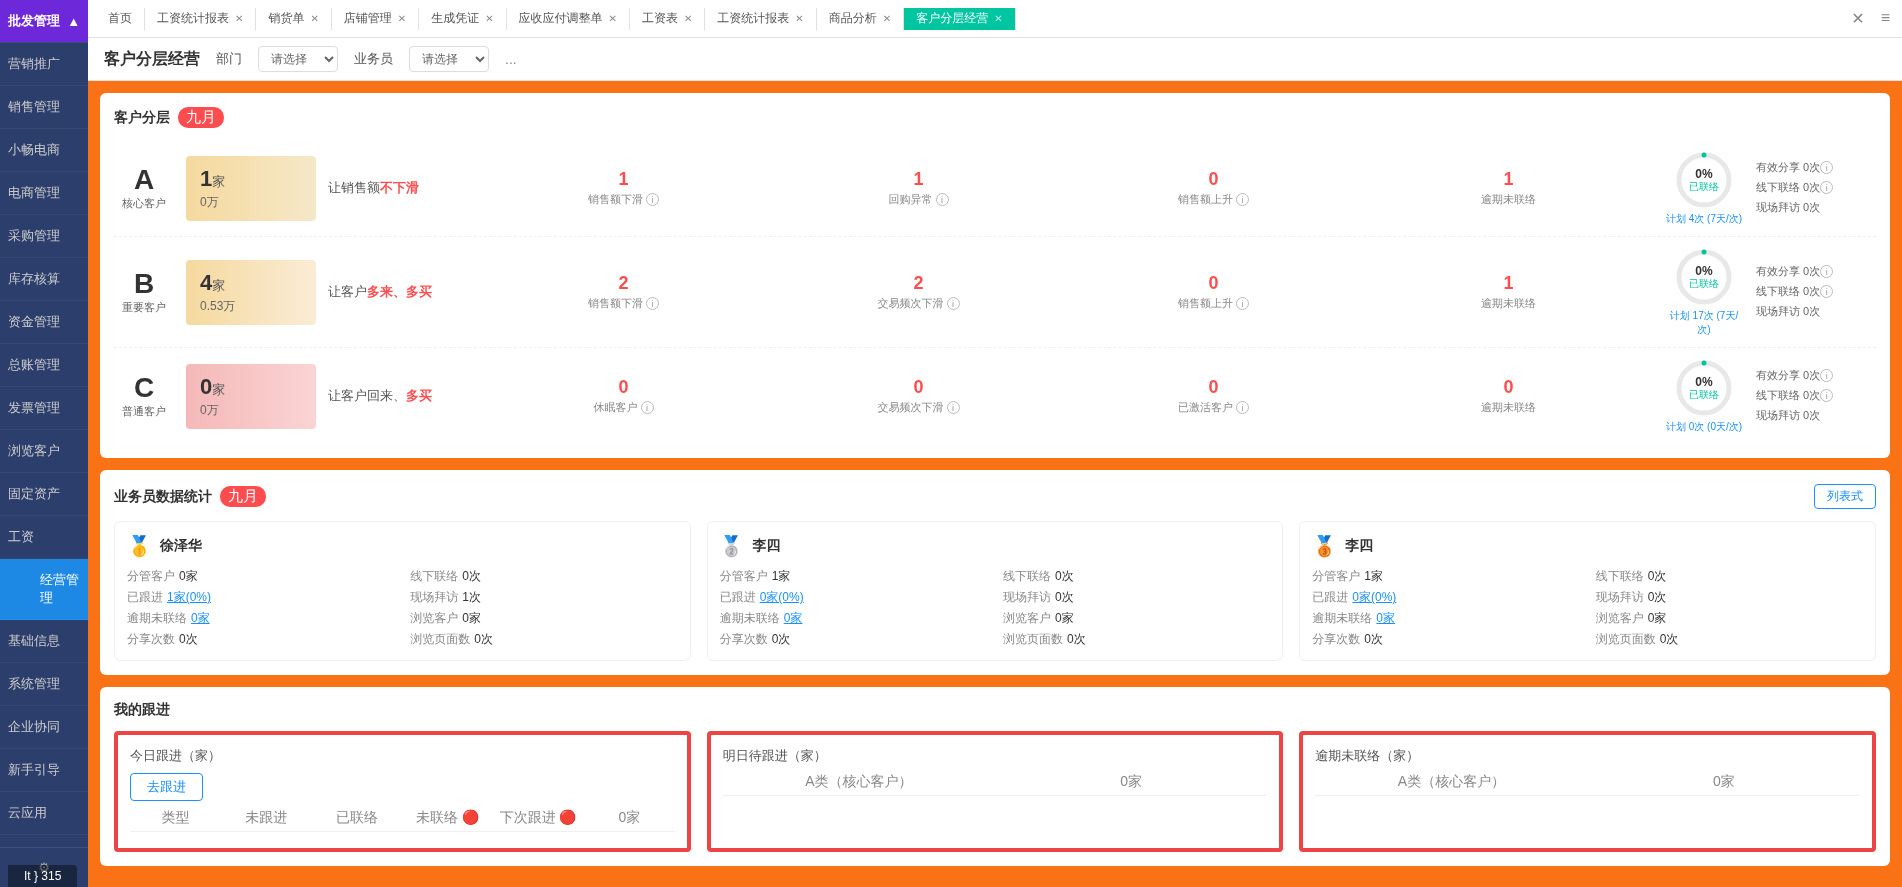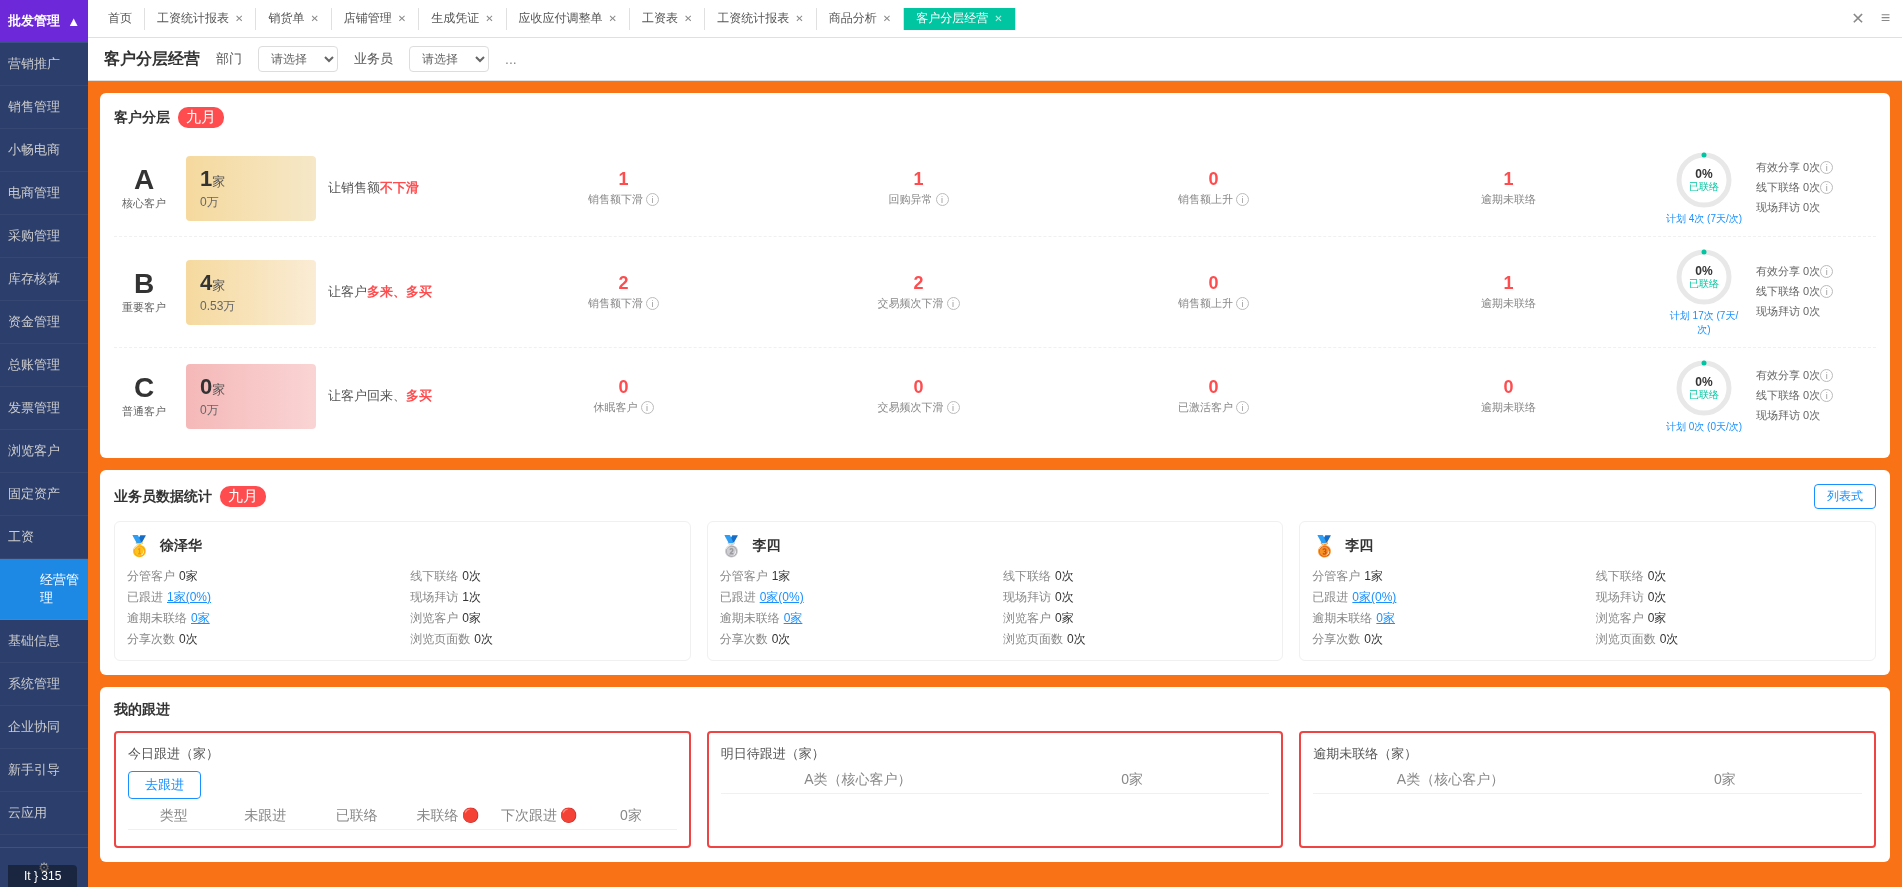--- a/index.html
+++ b/index.html
@@ -333,21 +333,21 @@
 
     
     .follow-section { margin-bottom: 0; }
     .follow-grid {
       display: flex;
       gap: 16px;
       align-items: stretch;
     }
     .follow-col {
       flex: 1;
-      border: 2px solid #ef4444;
+      border: 4px solid #ef4444;
       border-radius: 4px;
       padding: 12px;
       min-width: 0;
     }
     .follow-col-title {
       font-size: 13px;
       color: #555;
       margin-bottom: 8px;
     }
     .follow-btn {

